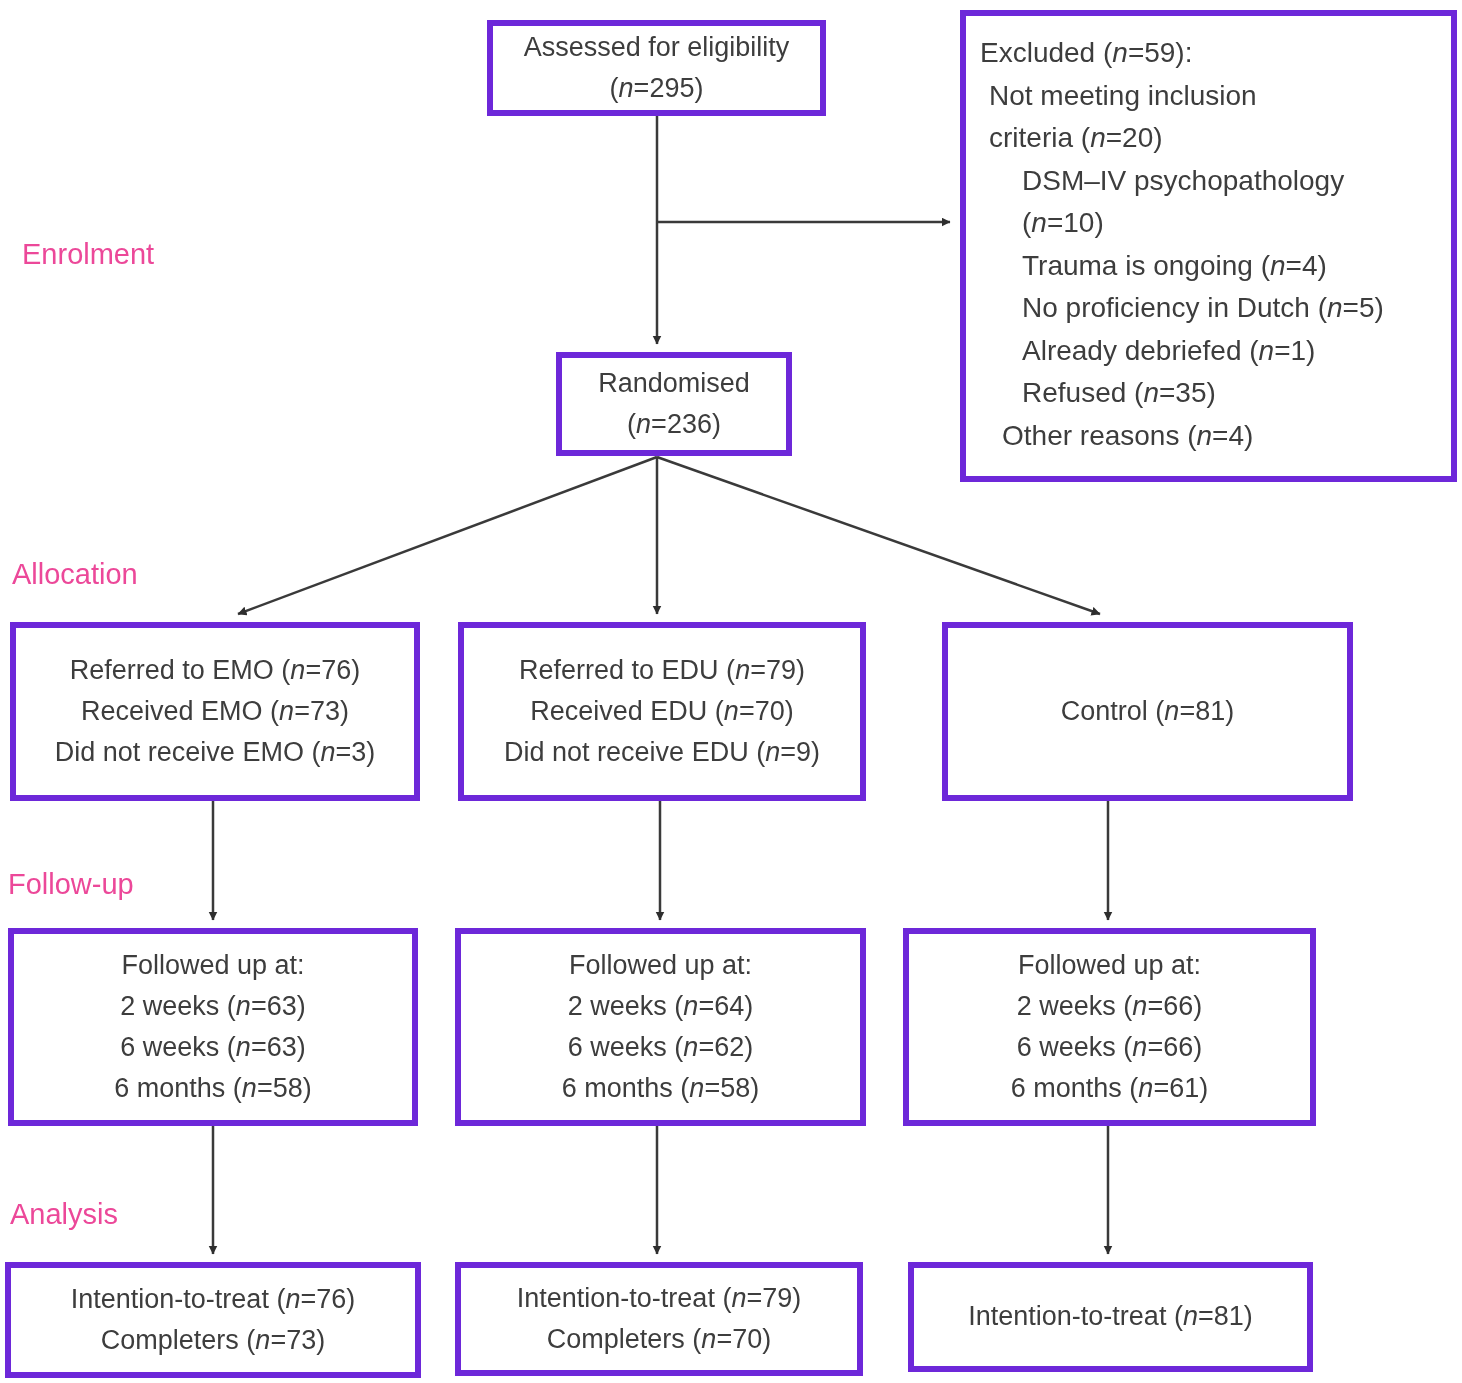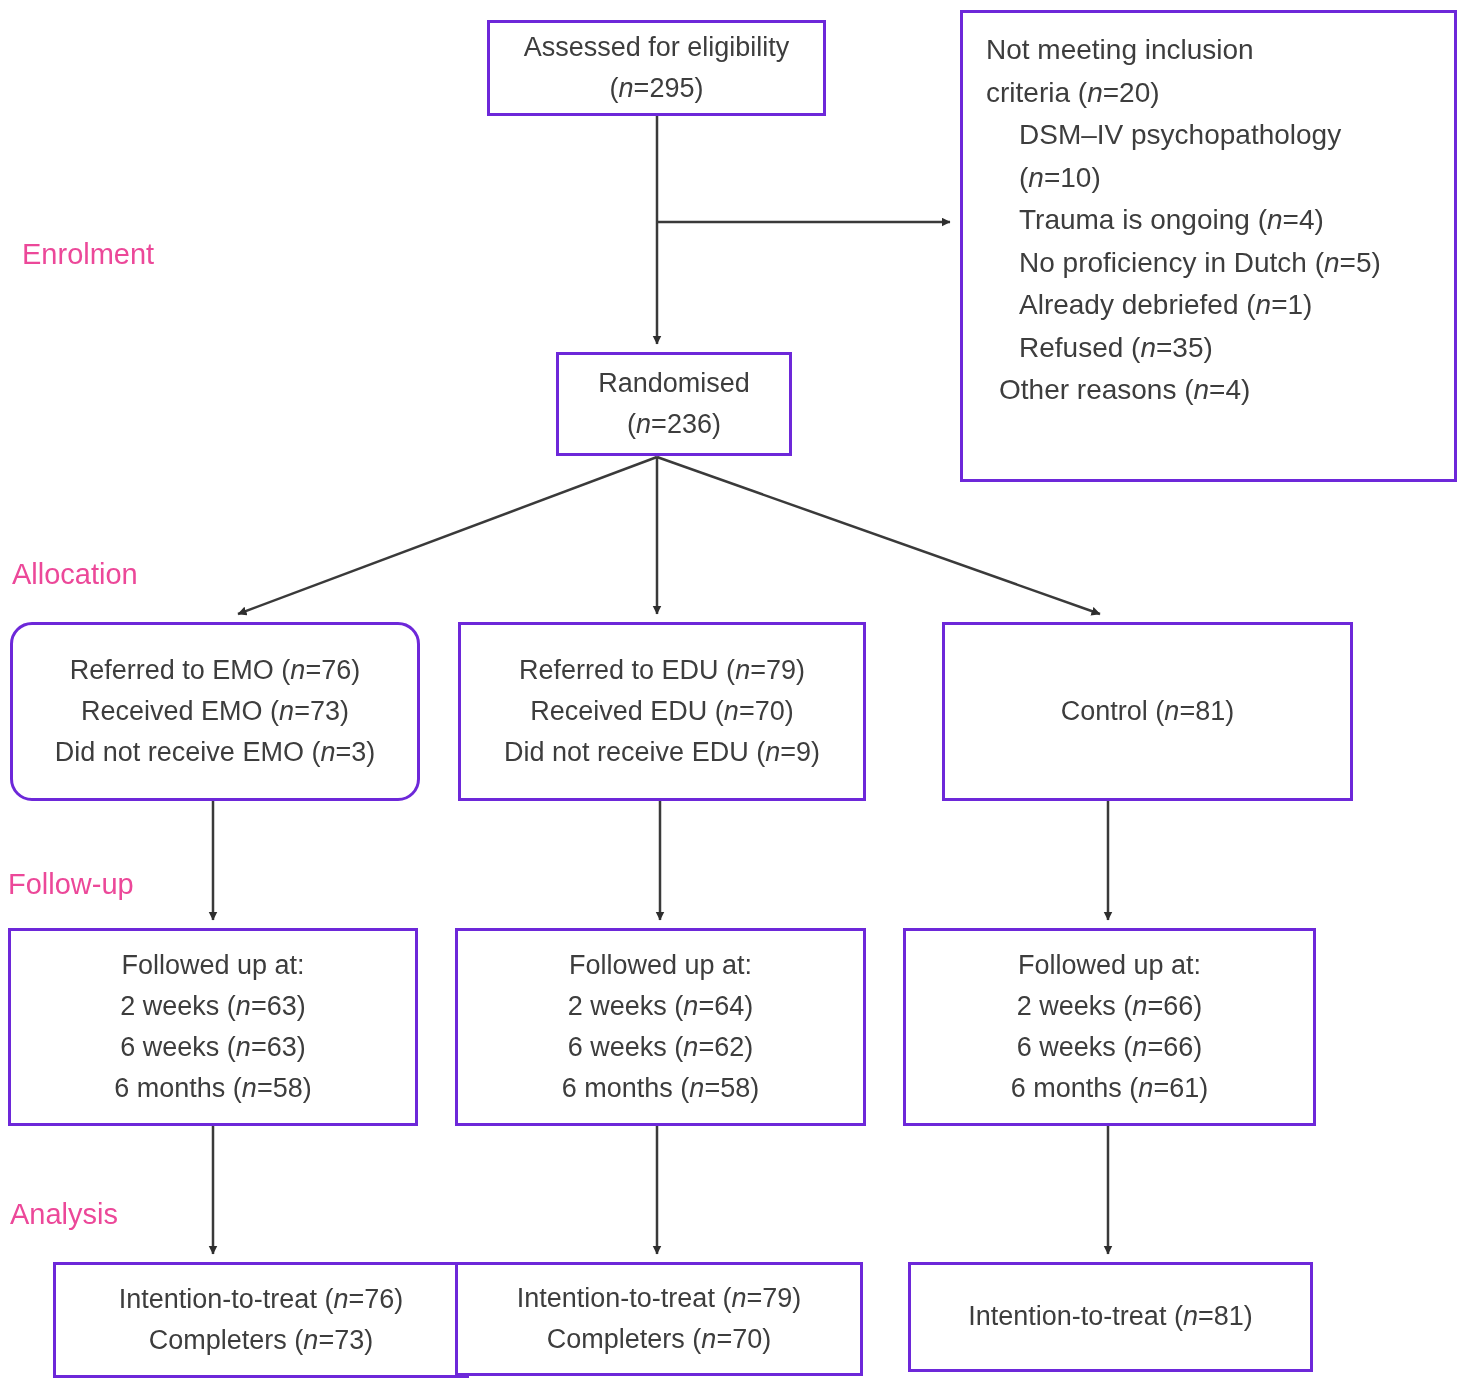--- a/index.html
+++ b/index.html
@@ -5,48 +5,48 @@
   html, body { margin: 0; padding: 0; }
   body {
     width: 1462px; height: 1383px; position: relative;
     background: #ffffff; color: #3d3d3d;
     font-family: "Liberation Sans", sans-serif;
     overflow: hidden;
   }
   #arrows { position: absolute; left: 0; top: 0; width: 1462px; height: 1383px; }
   .box {
     position: absolute; box-sizing: border-box;
-    border: 3px solid #6d28d9; background: #ffffff;
+    border: 6px solid #6d28d9; background: #ffffff;
     display: flex; flex-direction: column; justify-content: center;
     align-items: center; text-align: center;
     font-size: 27px; line-height: 1.52;
   }
   .box .line { white-space: nowrap; }
   .box.left-align {
     justify-content: flex-start; align-items: flex-start; text-align: left;
     padding: 16px 8px 8px 14px; line-height: 1.52;
   }
   .i0 { padding-left: 0; }
   .i1 { padding-left: 9px; text-align: center; }
   .i15 { padding-left: 22px; }
   .i2 { padding-left: 42px; }
   .stage-label {
     position: absolute; font-size: 29px; color: #ec4899;
   }
   
   #assessed-box   { left: 487px; top: 20px;  width: 339px; height: 96px; }
   #excluded-box   { left: 960px; top: 10px;  width: 497px; height: 472px; font-size: 28px; }
   #randomised-box { left: 556px; top: 352px; width: 236px; height: 104px; }
-  #alloc-emo      { left: 10px;  top: 622px; width: 410px; height: 179px; border-radius: 22px; }
+  #alloc-emo      { left: 10px;  top: 622px; width: 410px; height: 179px; }
   #alloc-edu      { left: 458px; top: 622px; width: 408px; height: 179px; }
   #alloc-control  { left: 942px; top: 622px; width: 411px; height: 179px; }
   #follow-emo     { left: 8px;   top: 928px; width: 410px; height: 198px; }
   #follow-edu     { left: 455px; top: 928px; width: 411px; height: 198px; }
   #follow-control { left: 903px; top: 928px; width: 413px; height: 198px; }
-  #analysis-emo     { left: 5px;   top: 1262px; width: 416px; height: 116px; margin-left: 48px; }
+  #analysis-emo     { left: 5px;   top: 1262px; width: 416px; height: 116px; }
   #analysis-edu     { left: 455px; top: 1262px; width: 408px; height: 114px; }
   #analysis-control { left: 908px; top: 1262px; width: 405px; height: 110px; }
   #label-enrolment  { left: 22px; top: 238px; }
   #label-allocation { left: 12px; top: 558px; }
   #label-followup   { left: 8px;  top: 868px; }
   #label-analysis   { left: 10px; top: 1198px; }
   .line i { font-style: italic; }
 </style>
 </head>
 <body>
@@ -79,20 +79,21 @@
 <div class="stage-label" id="label-allocation">Allocation</div>
 <div class="stage-label" id="label-followup">Follow-up</div>
 <div class="stage-label" id="label-analysis">Analysis</div>
 
 <div class="box" id="assessed-box">
   <div class="line">Assessed for eligibility</div>
   <div class="line">(<i>n</i>=295)</div>
 </div>
 
 <div class="box left-align" id="excluded-box">
+  <div class="line i0">Excluded (<i>n</i>=59):</div>
   <div class="line i1">Not meeting inclusion</div>
   <div class="line i1">criteria (<i>n</i>=20)</div>
   <div class="line i2">DSM–IV psychopathology</div>
   <div class="line i2">(<i>n</i>=10)</div>
   <div class="line i2">Trauma is ongoing (<i>n</i>=4)</div>
   <div class="line i2">No proficiency in Dutch (<i>n</i>=5)</div>
   <div class="line i2">Already debriefed (<i>n</i>=1)</div>
   <div class="line i2">Refused (<i>n</i>=35)</div>
   <div class="line i15">Other reasons (<i>n</i>=4)</div>
 </div>

